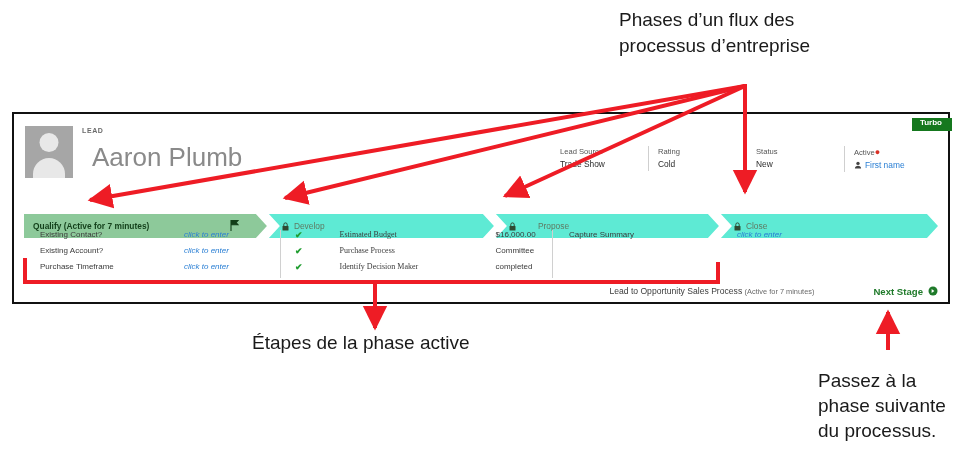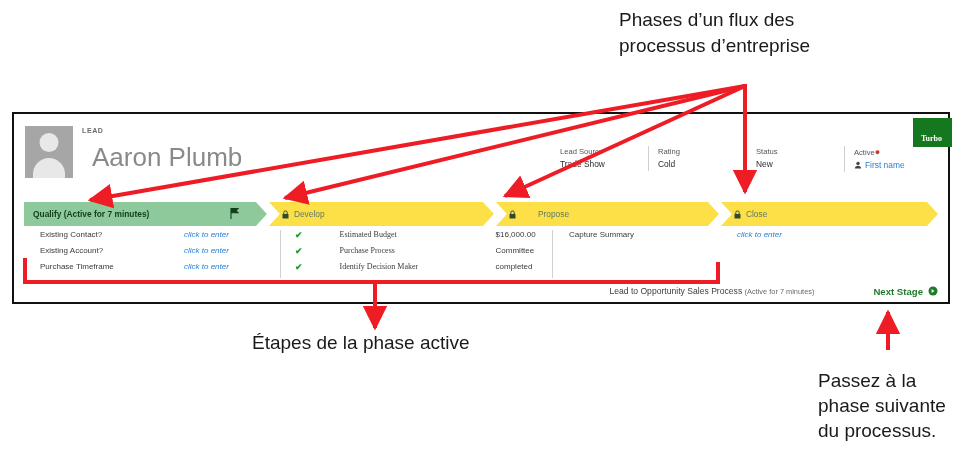--- a/index.html
+++ b/index.html
@@ -66,41 +66,41 @@
   .hf-value{font-size:8.4px;color:#2b2b2b;line-height:13px;white-space:nowrap;}
   .req{color:#d93025;font-size:9px;}
   .hf-link{color:#2a7fd4;}
   .owner-ico{
     display:inline-block;width:8px;height:8px;position:relative;top:1px;margin-right:3px;
   }
   #turbo-badge{
     position:absolute;right:-4px;top:4px;
     background:#15781e;color:#ffffff;
     font-size:8px;font-weight:bold;
-    padding:16px 10px 4px 8px;
-    white-space:nowrap;overflow:hidden;font-family:Liberation Serif, serif;
-  }
-
-  
-  #stage-bar{position:absolute;left:10px;top:88px;width:916px;height:32px;display:flex;}
+    padding:0 10px 4px 8px;
+    white-space:nowrap;overflow:hidden;
+  }
+
+  
+  #stage-bar{position:absolute;left:10px;top:100px;width:916px;height:32px;display:flex;}
   .chev{
     position:relative;height:24px;display:flex;align-items:center;
     color:#1b5e20;font-size:8.4px;font-weight:bold;
     padding-left:13px;box-sizing:border-box;
     -webkit-clip-path:polygon(0 0, calc(100% - 11px) 0, 100% 50%, calc(100% - 11px) 100%, 0 100%, 11px 50%);
     clip-path:polygon(0 0, calc(100% - 11px) 0, 100% 50%, calc(100% - 11px) 100%, 0 100%, 11px 50%);
     margin-right:2px;
   }
   .chev:first-child{
     padding-left:9px;
     -webkit-clip-path:polygon(0 0, calc(100% - 11px) 0, 100% 50%, calc(100% - 11px) 100%, 0 100%);
     clip-path:polygon(0 0, calc(100% - 11px) 0, 100% 50%, calc(100% - 11px) 100%, 0 100%);
   }
   .chev.active{background:#8dc99a;color:#123f19;}
-  .chev.locked{background:#fde047;color:#5f7a63;font-weight:normal;}
+  .chev.locked{background:#5eead4;color:#5f7a63;font-weight:normal;}
   .lock-ico{display:inline-block;margin-right:5px;position:relative;top:1px;}
   .flag-ico{position:absolute;right:28px;top:6px;}
 
   
   #body-cols{position:absolute;left:10px;top:116px;width:916px;display:flex;}
   .col{position:relative;box-sizing:border-box;}
   .col.c1{width:256px;padding-left:16px;}
   .col.c2{width:272px;padding-left:14px;border-left:1px solid #d0d0d0;}
   .col.c3{width:300px;padding-left:16px;border-left:1px solid #d0d0d0;}
   .steprow{display:flex;align-items:flex-start;height:16px;font-size:8px;gap:32px;}

